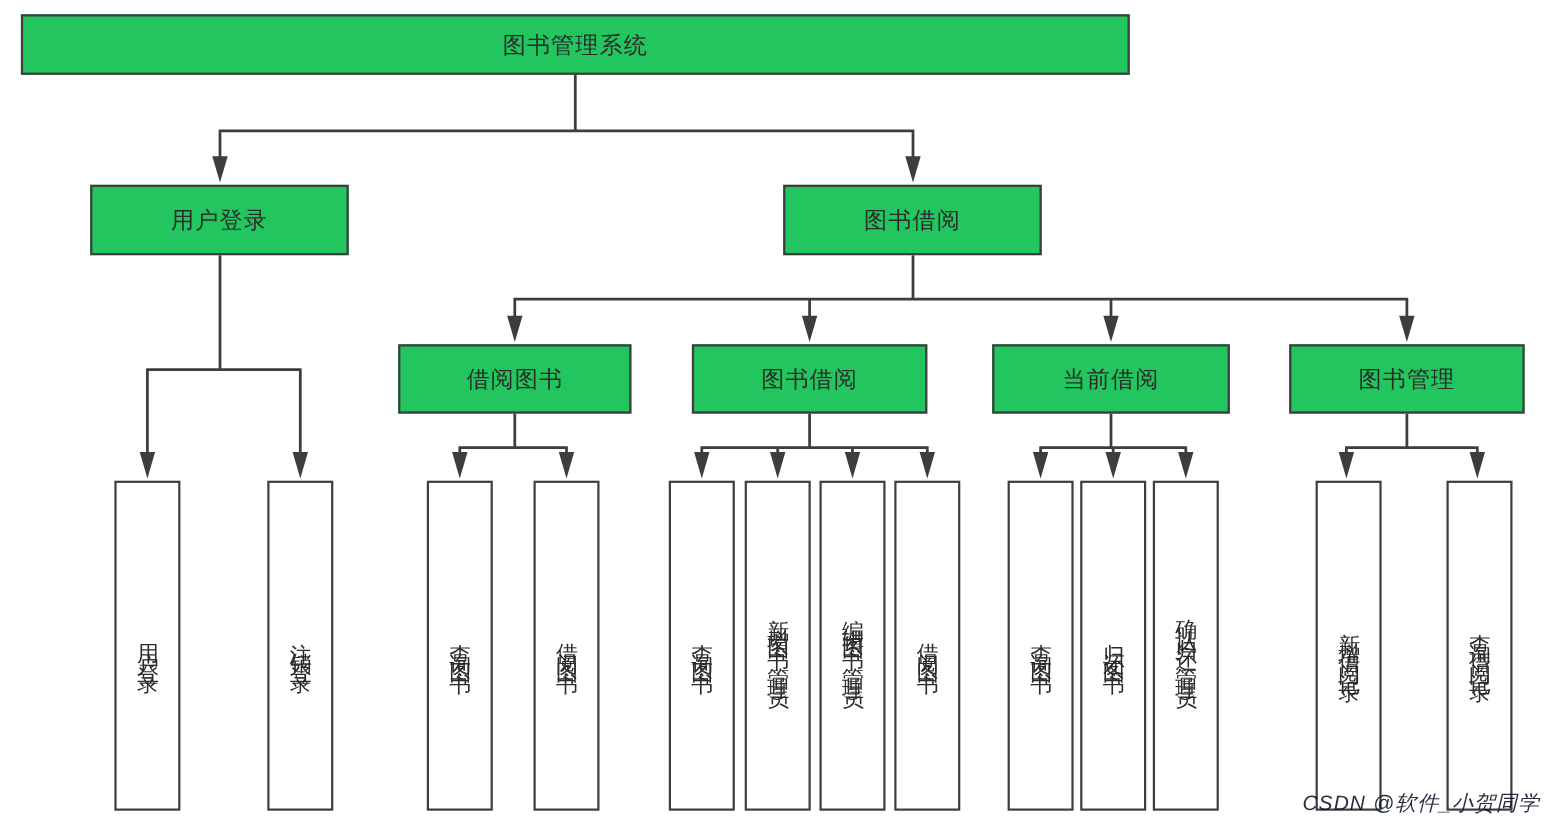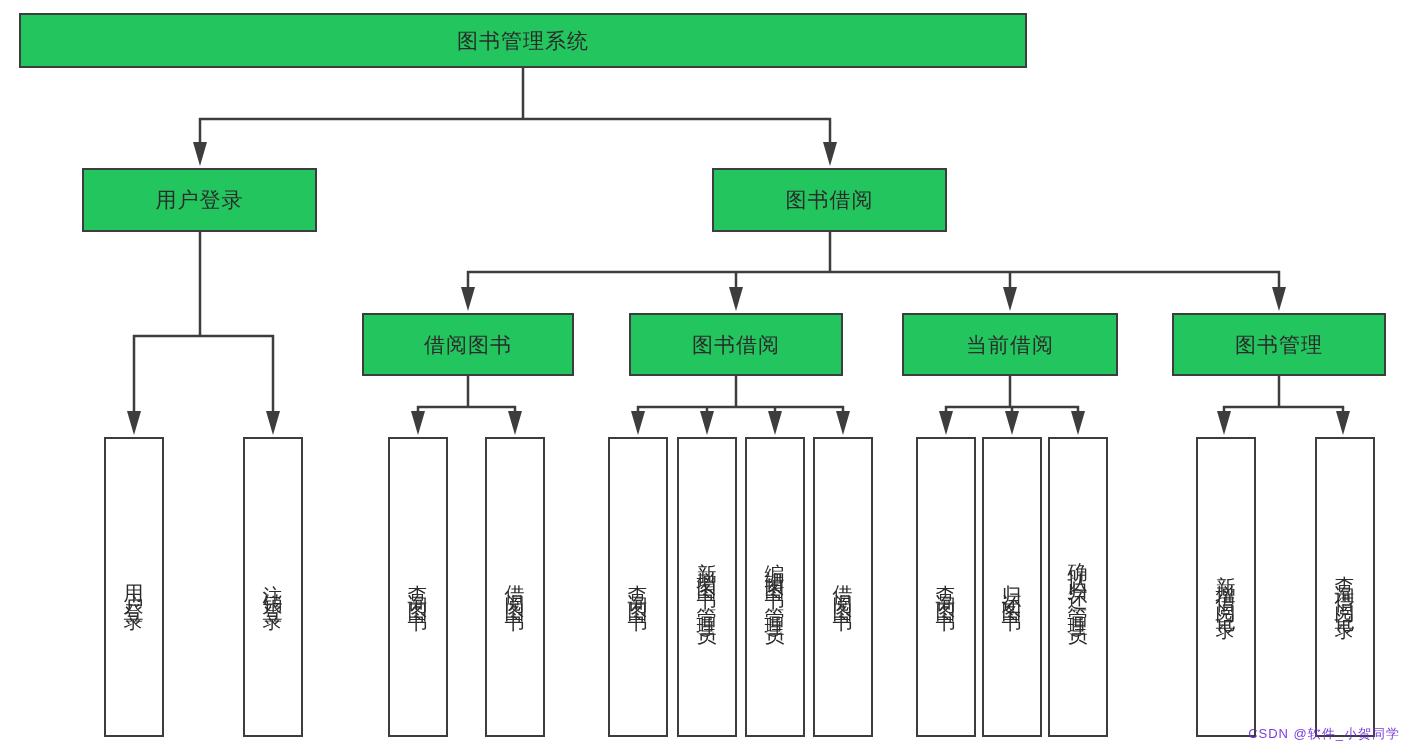--- a/index.html
+++ b/index.html
@@ -58,25 +58,26 @@
     font-size: 20px;
     color: #2b2b2b;
     letter-spacing: 9px;
     line-height: 1;
     white-space: nowrap;
   }
   .watermark {
     position: absolute;
     right: 5px;
     bottom: 4px;
-    font-size: 13px;
-    color: #6d28d9;
+    font-size: 19px;
+    color: #0f172a;
     letter-spacing: 1px;
     z-index: 5;
     opacity: 0.9;
+    font-style: italic;
   }
 </style>
 </head>
 <body>
 
 <div class="stage">
 
   <svg class="connector-layer" viewBox="0 0 1405 747" xmlns="http://www.w3.org/2000/svg">
     <path fill="none" stroke="#3d3d3d" stroke-width="2.5" d="M523,68 V119
          M199,119 H831

